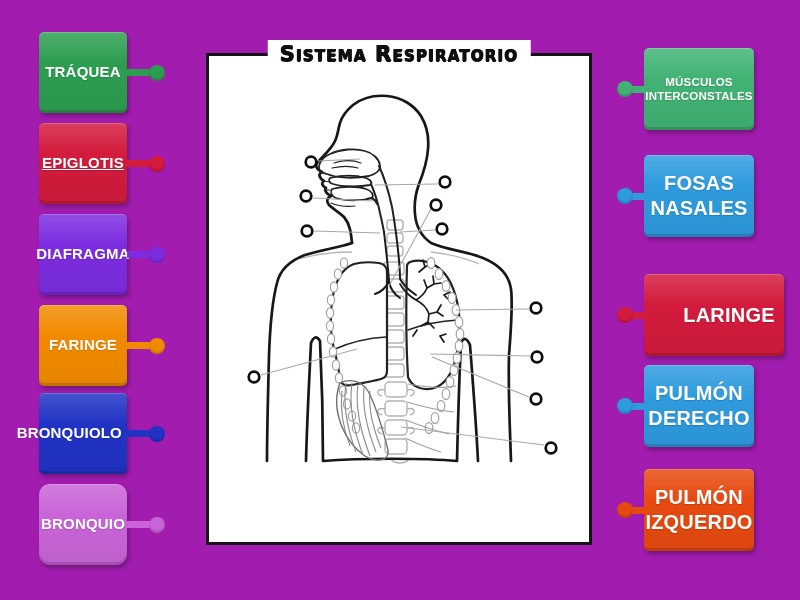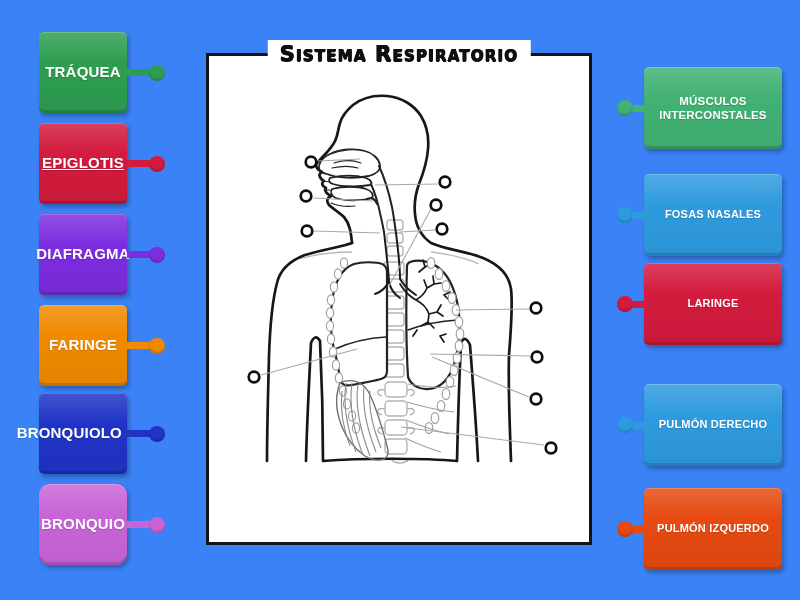--- a/index.html
+++ b/index.html
@@ -1,40 +1,40 @@
 <!DOCTYPE html>
 <html><head>
 <meta charset="utf-8">
 <style>
   html,body{margin:0;padding:0;background:#fff;}
-  .stage{position:relative;width:800px;height:600px;background:#3b82f6;overflow:hidden;
+  .stage{position:relative;width:800px;height:600px;background:#a21caf;overflow:hidden;
          font-family:"Liberation Sans",sans-serif;}
 
   
   .frame{position:absolute;left:206px;top:53px;width:386px;height:492px;
          border:3px solid #141414;box-sizing:border-box;background:#fff;}
   .title{position:absolute;top:-16px;left:50%;transform:translateX(-50%);
          background:#fff;padding:0 12px;white-space:nowrap;color:#0f0f0f;
          font-family:"DejaVu Sans",sans-serif;font-weight:900;font-size:21px;
          line-height:28px;letter-spacing:1.2px;font-variant:small-caps;
          text-shadow:0.6px 0 0 #0f0f0f,-0.6px 0 0 #0f0f0f,0 0.5px 0 #0f0f0f;}
   .anatomy{position:absolute;left:206px;top:52px;}
 
   
   .label{position:absolute;width:88px;height:81px;border-radius:5px;
          background:var(--c,#888);
          background-image:linear-gradient(180deg,rgba(255,255,255,.16),rgba(255,255,255,0) 38%,rgba(0,0,0,.05));
          box-shadow:2px 3px 4px rgba(0,0,0,.28),inset 0 -3px 0 rgba(0,0,0,.14),inset 0 1px 0 rgba(255,255,255,.2);
          display:flex;align-items:center;justify-content:center;
          color:#fff;font-weight:bold;text-align:center;cursor:pointer;}
   .label.left{left:39px;}
-  .label.right{left:644px;width:138px;height:82px;margin-top:19px;}
+  .label.right{left:644px;width:110px;height:82px;}
   .label-text{font-size:15px;line-height:1.25;padding:0 5px;letter-spacing:.2px;
               text-shadow:0 1px 1px rgba(0,0,0,.18);}
-  .label.right .label-text{font-size:11px;}
+  .label.right .label-text{font-size:20px;}
   .label.small .label-text{font-size:11.5px;}
 
   .stem{position:absolute;top:50%;margin-top:-3.5px;height:7px;background:var(--c,#888);}
   .left  .stem{right:-26px;width:26px;}
   .right .stem{left:-15px;width:15px;}
   .dot{position:absolute;top:50%;margin-top:-8px;width:16px;height:16px;
        border-radius:50%;background:var(--c,#888);box-shadow:inset 0 -2px 2px rgba(0,0,0,.18);}
   .left  .dot{right:-38px;}
   .right .dot{left:-27px;}
 </style>
@@ -235,21 +235,21 @@
   <div class="label right small" style="top: 48px; --c: #41b274;">
     <span class="label-text">MÚSCULOS INTERCONSTALES</span>
     <span class="stem"></span>
     <span class="dot"></span>
   </div>
   <div class="label right" style="top: 155px; --c: #2e9bde;">
     <span class="label-text">FOSAS NASALES</span>
     <span class="stem"></span>
     <span class="dot"></span>
   </div>
-  <div class="label right" style="top: 244px; --c: #d31b3d;">
+  <div class="label right" style="top: 274px; padding-left: 30px; --c: #d31b3d;">
     <span class="label-text">LARINGE</span>
     <span class="stem"></span>
     <span class="dot"></span>
   </div>
   <div class="label right" style="top: 365px; --c: #2e9bde;">
     <span class="label-text">PULMÓN DERECHO</span>
     <span class="stem"></span>
     <span class="dot"></span>
   </div>
   <div class="label right" style="top: 469px; --c: #e64a10;">

